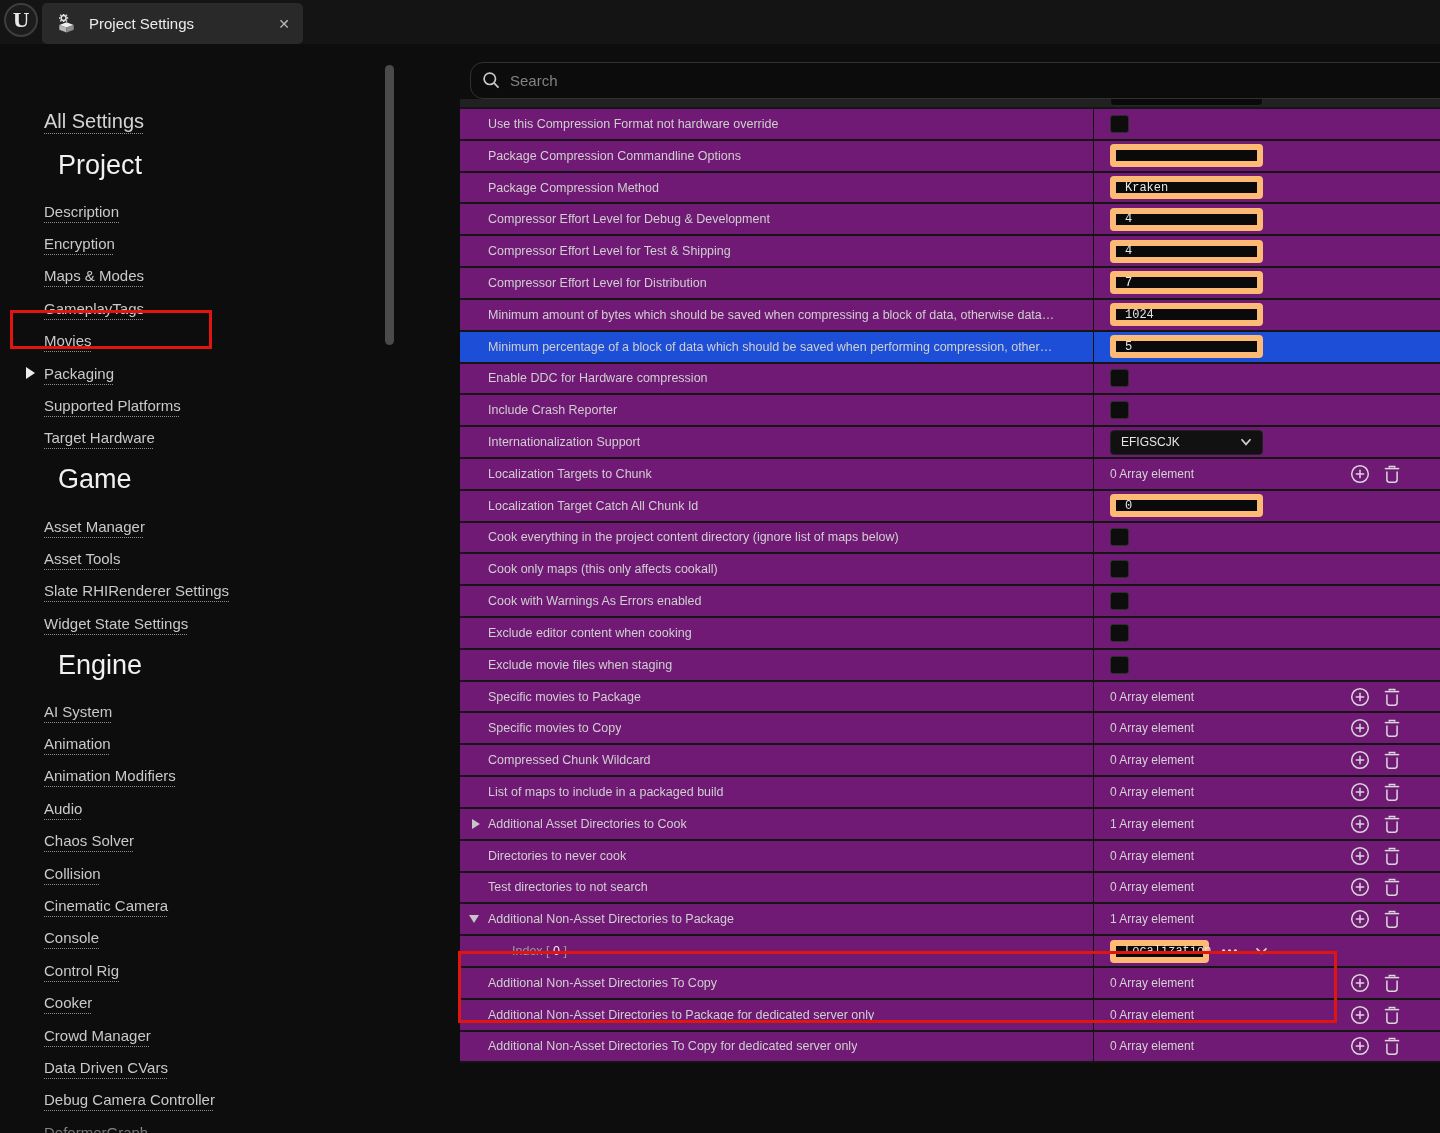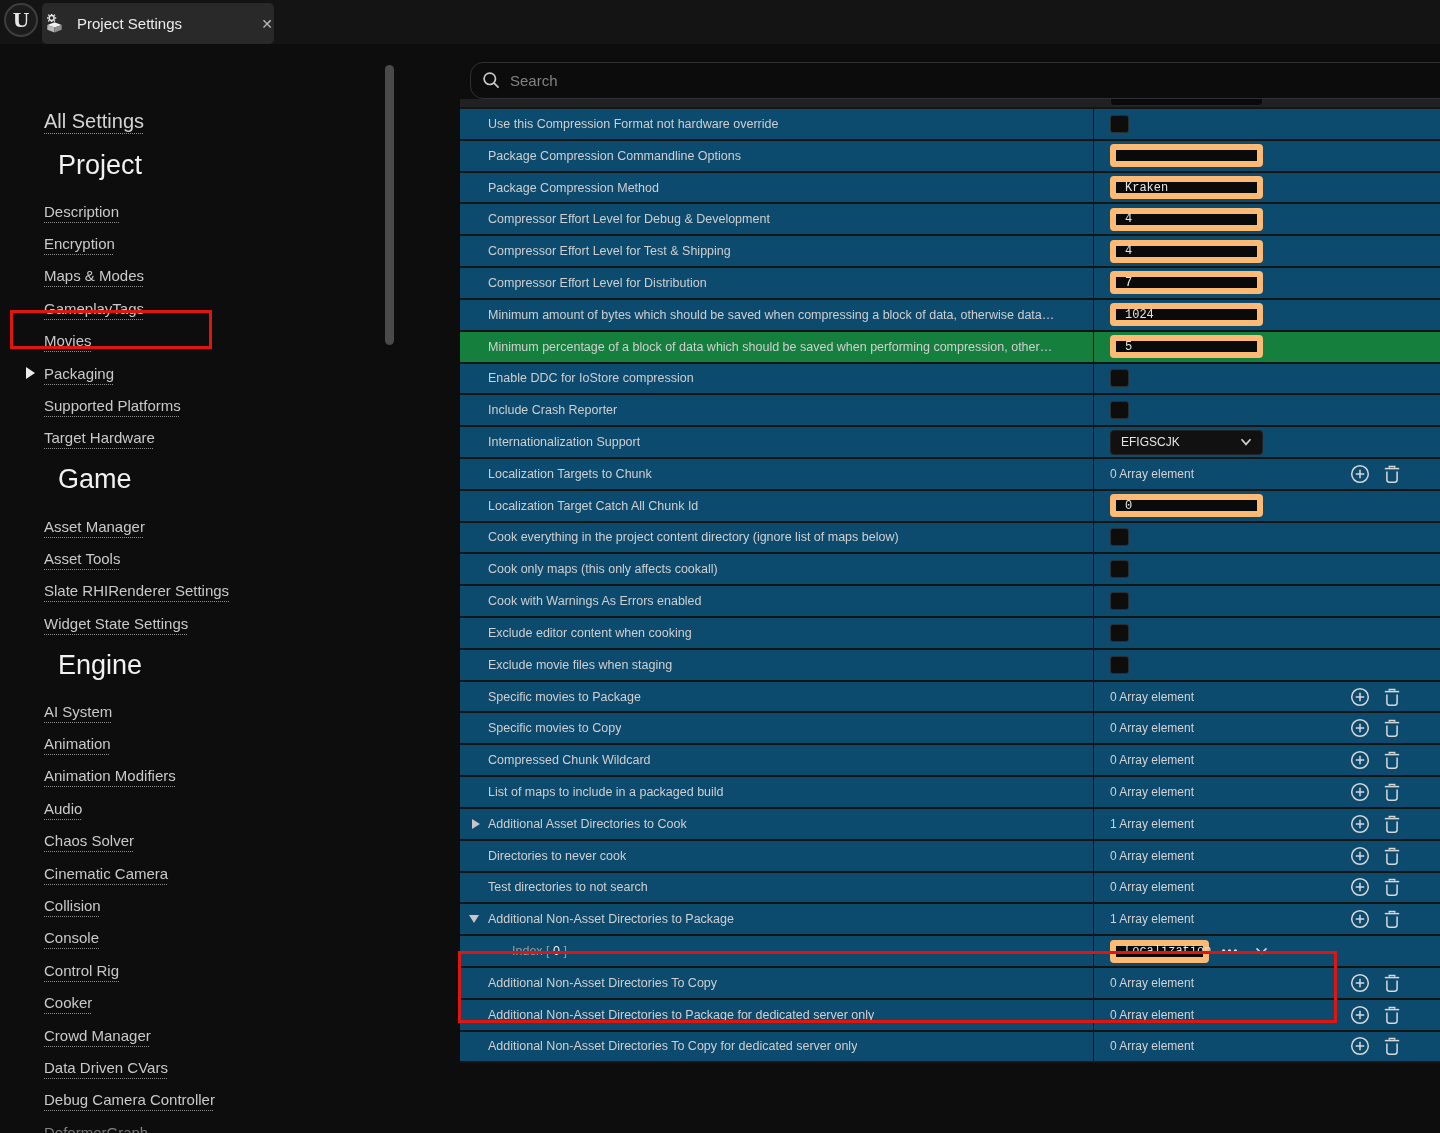--- a/index.html
+++ b/index.html
@@ -5,22 +5,22 @@
   * { margin:0; padding:0; box-sizing:border-box; }
   html,body { width:1440px; height:1133px; overflow:hidden; background:#0d0d0d;
               font-family:"Liberation Sans", sans-serif; }
 
   
   .topbar { position:absolute; left:0; top:0; width:1440px; height:44px; background:#141414; }
   .ue-logo { position:absolute; left:4px; top:3px; width:34px; height:34px; border-radius:50%;
              background:#1c1c1c; border:2px solid #3e3e3e; color:#e8e8e8;
              font-family:"DejaVu Serif", serif; font-weight:bold; font-size:19px;
              display:flex; align-items:center; justify-content:center; }
-  .tab { position:absolute; left:42px; top:3px; width:232px; height:41px; background:#292929;
-         border-radius:5px; display:flex; align-items:center; padding:0 1px; gap:11px; }
+  .tab { position:absolute; left:42px; top:3px; width:261px; height:41px; background:#292929;
+         border-radius:5px; display:flex; align-items:center; padding:0 13px; gap:11px; }
   .tab-title { font-size:15px; color:#ececec; }
   .tab-close { margin-left:auto; color:#b9b9b9; font-size:14px; line-height:1; cursor:default; }
 
   
   .sidebar { position:absolute; left:0; top:44px; width:460px; bottom:0; }
   .all-settings { position:absolute; left:44px; top:66px; font-size:20px; color:#d4d4d4;
                   text-decoration:underline dotted 1px #909090; text-underline-offset:5px; }
   .side-section-title { position:absolute; left:21px; font-size:27px; color:#f1f1f1;margin-left:37px; }
   .side-items { position:absolute; left:0; width:400px; }
   .side-item { height:32.4px; display:flex; align-items:center; padding-left:44px;
@@ -41,23 +41,23 @@
   .searchbar input { flex:1; background:transparent; border:none; outline:none;
                color:#dadada; font-size:15px; font-family:inherit; }
   .searchbar input::placeholder { color:#828282; }
 
   
   .rows { position:absolute; left:460px; top:99px; width:980px; }
   .cliprow { height:10px; background:#212121; border-bottom:2px solid #151515;
              position:relative; overflow:hidden; }
   .cliprow .stub { position:absolute; left:650px; top:-16px; width:153px; height:23px;
              background:#0a0a0a; border:1px solid #262626; border-radius:4px; }
-  .row { height:31.82px; border-bottom:2px solid #151515; background:#0c4a6e;
+  .row { height:31.82px; border-bottom:2px solid #151515; background:#701a75;
          position:relative; display:flex; align-items:center; }
-  .row.hl { background:#15803d;align-items:center; }
+  .row.hl { background:#1d4ed8;align-items:center; }
   .row::after { content:''; position:absolute; left:633px; top:0; bottom:0; width:1px;
          background:#111111; }
   .row-label { padding-left:28px; font-size:12.5px; color:#cfcfcf; white-space:nowrap;
          overflow:hidden; max-width:630px; }
   .row.indent .row-label { padding-left:52px; color:#9c9c9c; }
   .row-label .idx-num { color:#f0f0f0; }
   .exp { position:absolute; top:50%; transform:translateY(-50%); width:0; height:0; }
   .exp.collapsed { left:12px; border-left:8px solid #c6c6c6;
                    border-top:5px solid transparent; border-bottom:5px solid transparent; }
   .exp.expanded  { left:9px; border-top:8px solid #c6c6c6;
@@ -162,24 +162,24 @@
         <div class="side-item">
           <span class="lbl">Animation Modifiers</span>
         </div>
         <div class="side-item">
           <span class="lbl">Audio</span>
         </div>
         <div class="side-item">
           <span class="lbl">Chaos Solver</span>
         </div>
         <div class="side-item">
+          <span class="lbl">Collision</span>
+        </div>
+        <div class="side-item">
           <span class="lbl">Cinematic Camera</span>
-        </div>
-        <div class="side-item">
-          <span class="lbl">Collision</span>
         </div>
         <div class="side-item">
           <span class="lbl">Console</span>
         </div>
         <div class="side-item">
           <span class="lbl">Control Rig</span>
         </div>
         <div class="side-item">
           <span class="lbl">Cooker</span>
         </div>
@@ -255,21 +255,21 @@
         <div class="ibox">1024</div>
       </div>
     </div>
     <div class="row hl">
       <div class="row-label">Minimum percentage of a block of data which should be saved when performing compression, other…</div>
       <div class="vcell">
         <div class="ibox">5</div>
       </div>
     </div>
     <div class="row">
-      <div class="row-label">Enable DDC for IoStore compression</div>
+      <div class="row-label">Enable DDC for Hardware compression</div>
       <div class="vcell">
         <div class="chk"></div>
       </div>
     </div>
     <div class="row">
       <div class="row-label">Include Crash Reporter</div>
       <div class="vcell">
         <div class="chk"></div>
       </div>
     </div>

